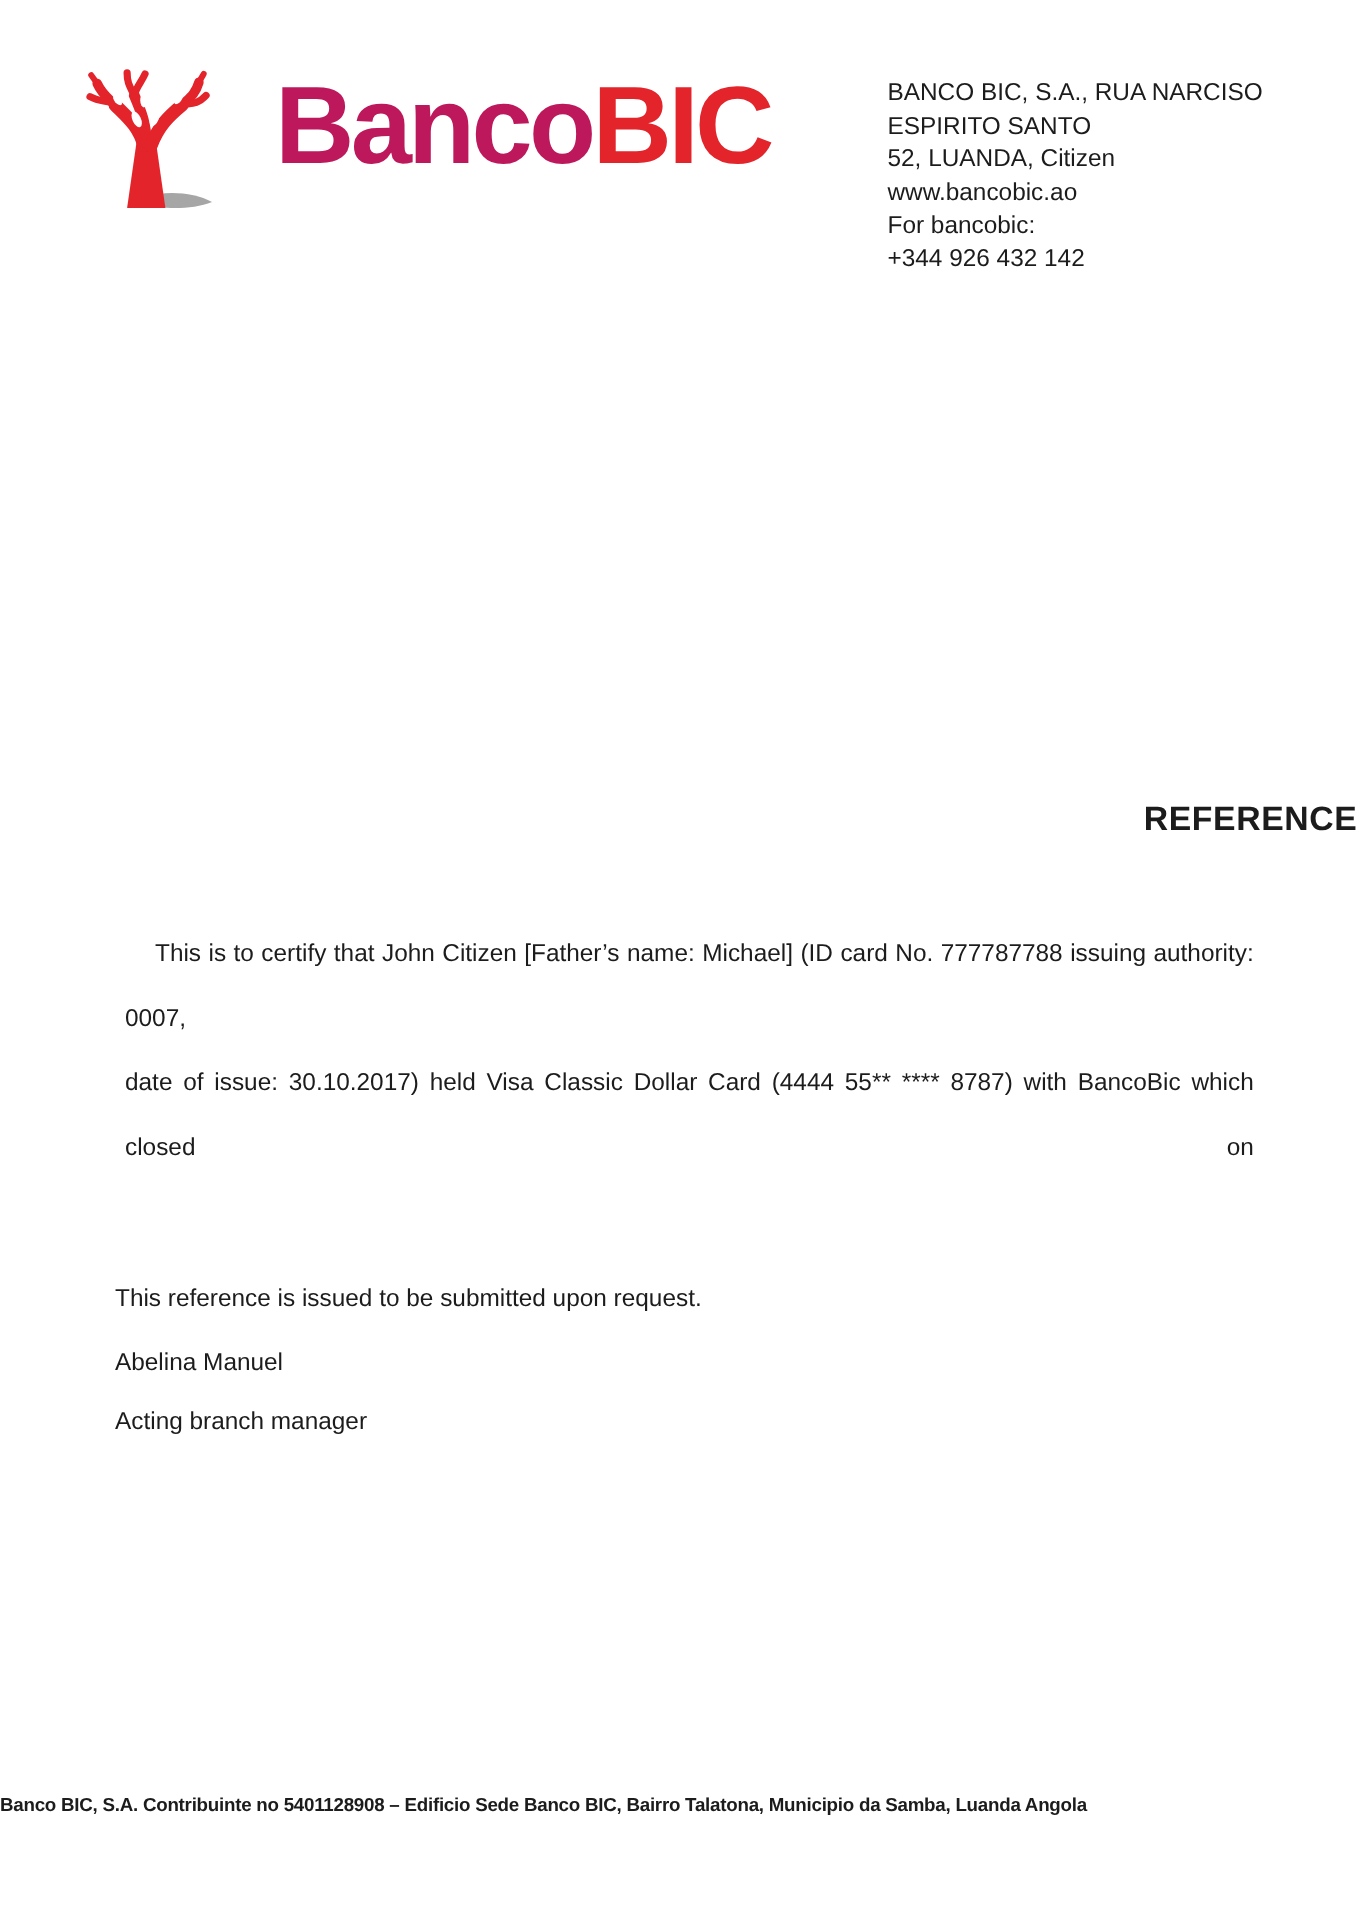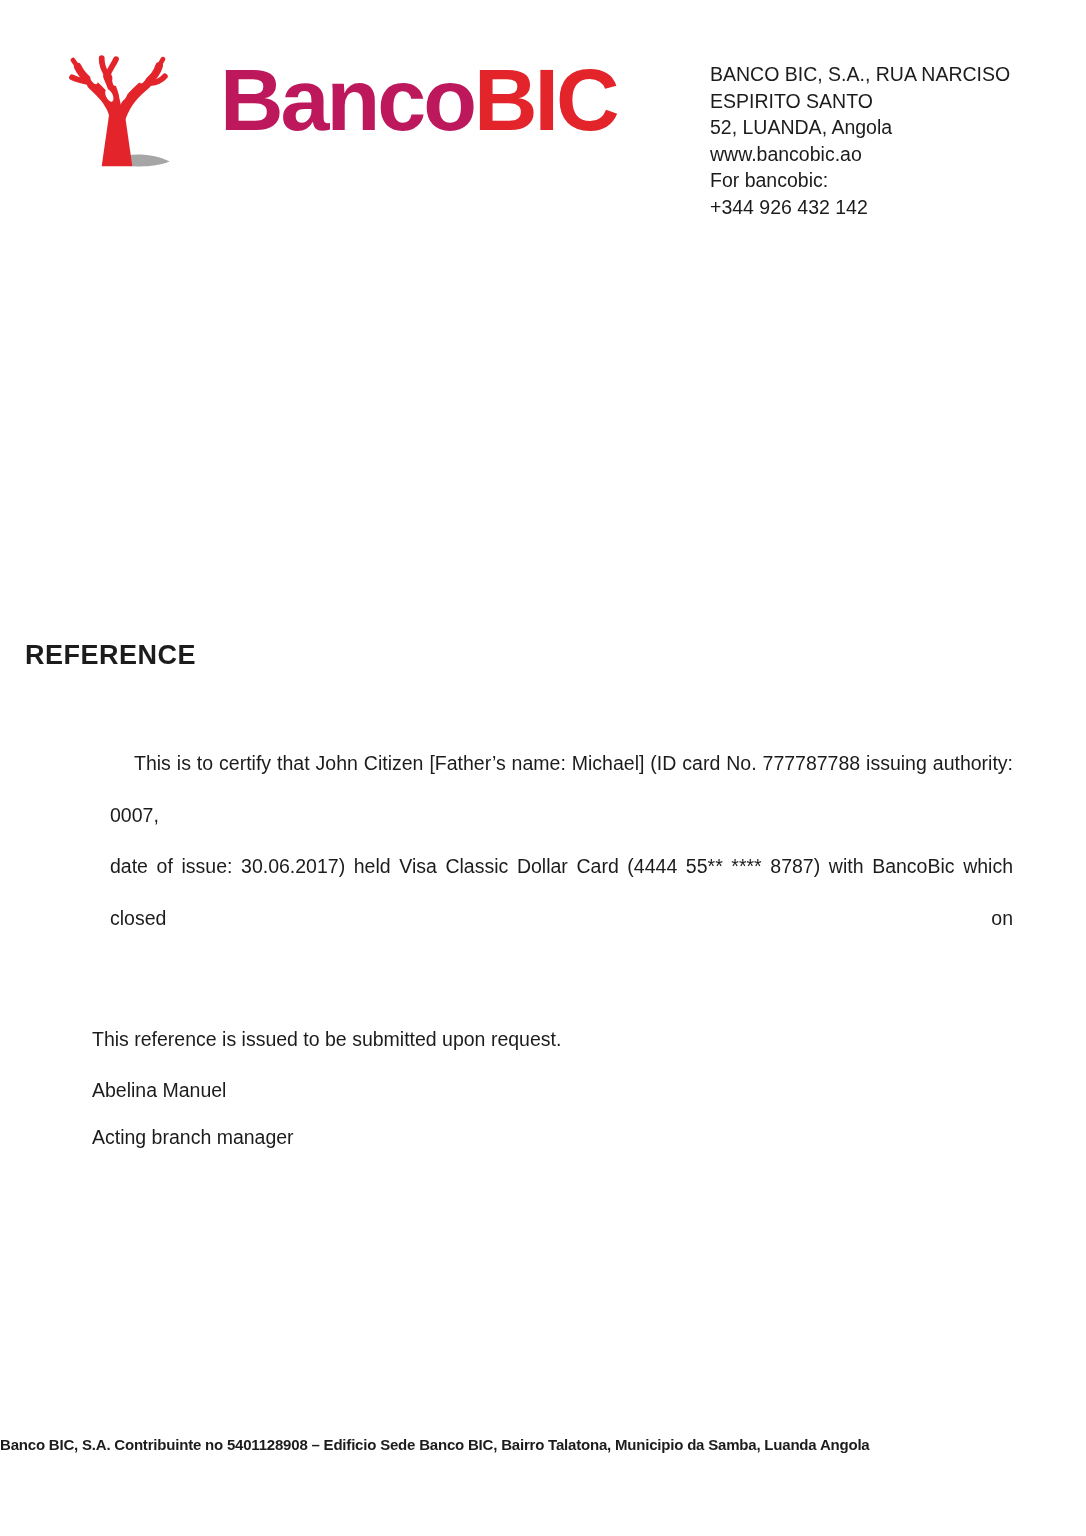--- a/index.html
+++ b/index.html
@@ -53,31 +53,31 @@
     position: absolute;
     left: 92px; top: 474px;
     font-size: 20px;
     line-height: 31px;
   }
 
   
   .doc-title {
     position: absolute;
     left: 0; right: 0; top: 640px;
-    text-align: left;
+    text-align: right;
     font-size: 27px;
     font-weight: 700;
     letter-spacing: 0.5px;
     padding-left: 25px;
   }
 
   
   .body-paragraph {
     position: absolute;
-    left: 110px; top: 738px;
+    left: 100px; top: 738px;
     width: 903px;
     font-size: 19.5px;
     line-height: 51.5px;
   }
   .body-line-justify {
     text-align: justify;
     text-align-last: justify;
   }
   .body-line-indent { text-indent: 24px; }
 
@@ -144,33 +144,33 @@
     </svg>
   </div>
 
   <div class="wordmark">
     <span class="word-black">Banco</span><span class="word-red">BIC</span>
   </div>
 
   <div class="header-right">
     <div>BANCO BIC, S.A., RUA NARCISO</div>
     <div>ESPIRITO SANTO</div>
-    <div>52, LUANDA, Angola</div>
+    <div>52, LUANDA, Citizen</div>
     <div>www.bancobic.ao</div>
     <div>For bancobic:</div>
     <div>+344 926 432 142</div>
   </div>
 
 
 
   <div class="doc-title">REFERENCE</div>
 
   <div class="body-paragraph">
     <div class="body-line-justify body-line-indent">This is to certify that John Citizen [Father’s name: Michael] (ID card No. 777787788 issuing authority: 0007,</div>
-    <div class="body-line-justify">date of issue: 30.06.2017) held Visa Classic Dollar Card (4444 55** **** 8787) with BancoBic which closed on</div>
+    <div class="body-line-justify">date of issue: 30.10.2017) held Visa Classic Dollar Card (4444 55** **** 8787) with BancoBic which closed on</div>
   </div>
 
   <div class="closing-statement">This reference is issued to be submitted upon request.</div>
   <div class="signature-name">Abelina Manuel</div>
   <div class="signature-title">Acting branch manager</div>
 
   <div class="page-footer">Banco BIC, S.A. Contribuinte no 5401128908 – Edificio Sede Banco BIC, Bairro Talatona, Municipio da Samba, Luanda Angola</div>
 
 </div>
 

